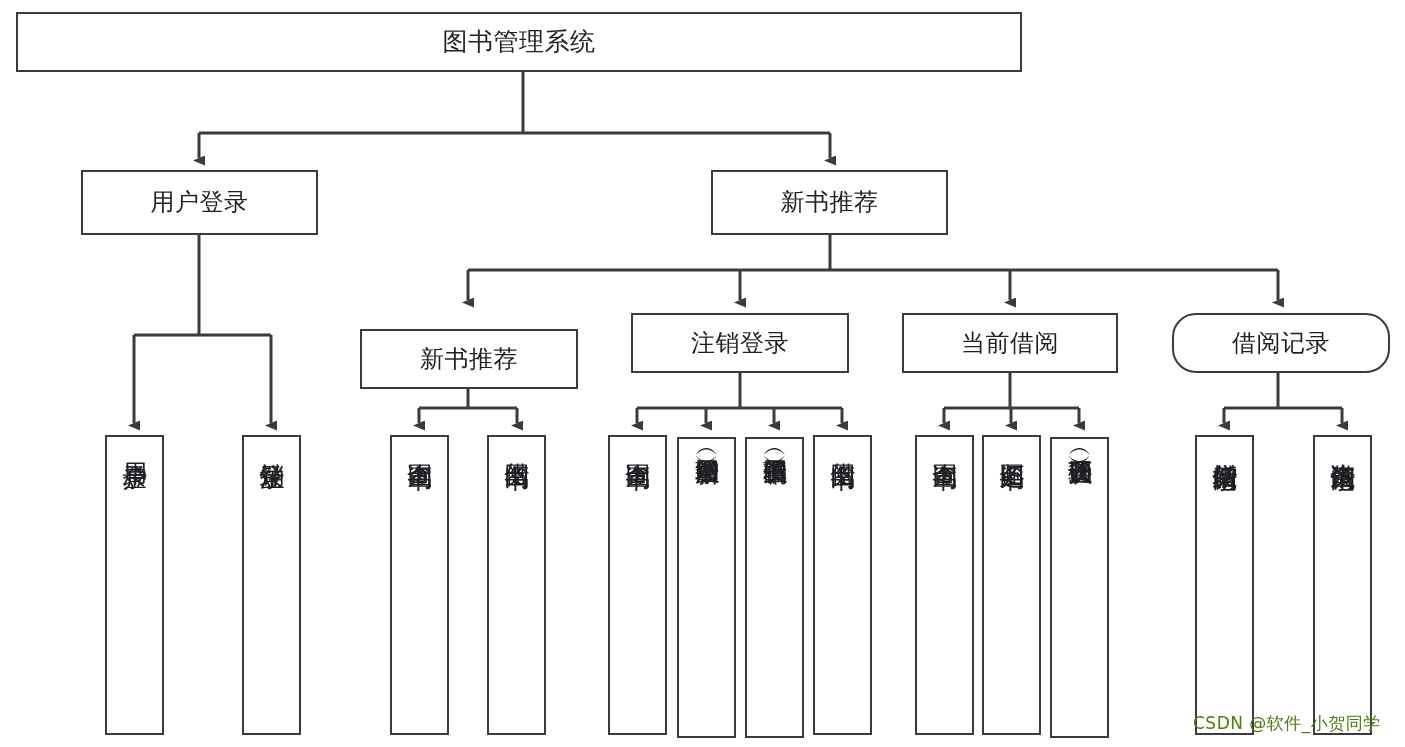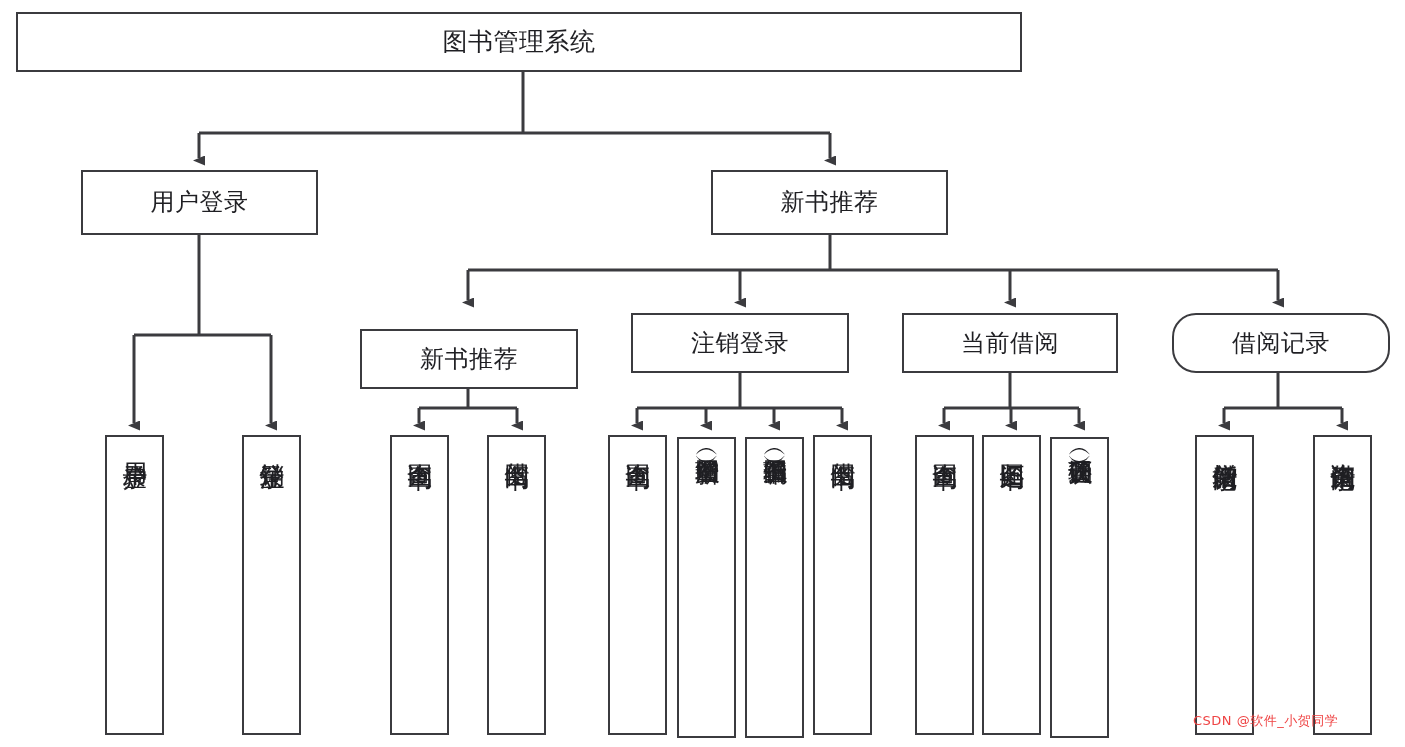--- a/index.html
+++ b/index.html
@@ -63,22 +63,22 @@
     letter-spacing: 0px;
   }
   .leaf.overflow {
     align-items: flex-start;
     padding-top: 2px;
   }
   .watermark {
     position: absolute;
     left: 1193px;
     top: 712px;
-    font-size: 13px;
-    color: #ef4444;
+    font-size: 17px;
+    color: #4d7c0f;
     letter-spacing: 0.5px;
     white-space: nowrap;
   }
 </style>
 </head>
 <body>
 
 <div id="canvas">
 
   <svg id="wires" viewBox="0 0 1405 747">

